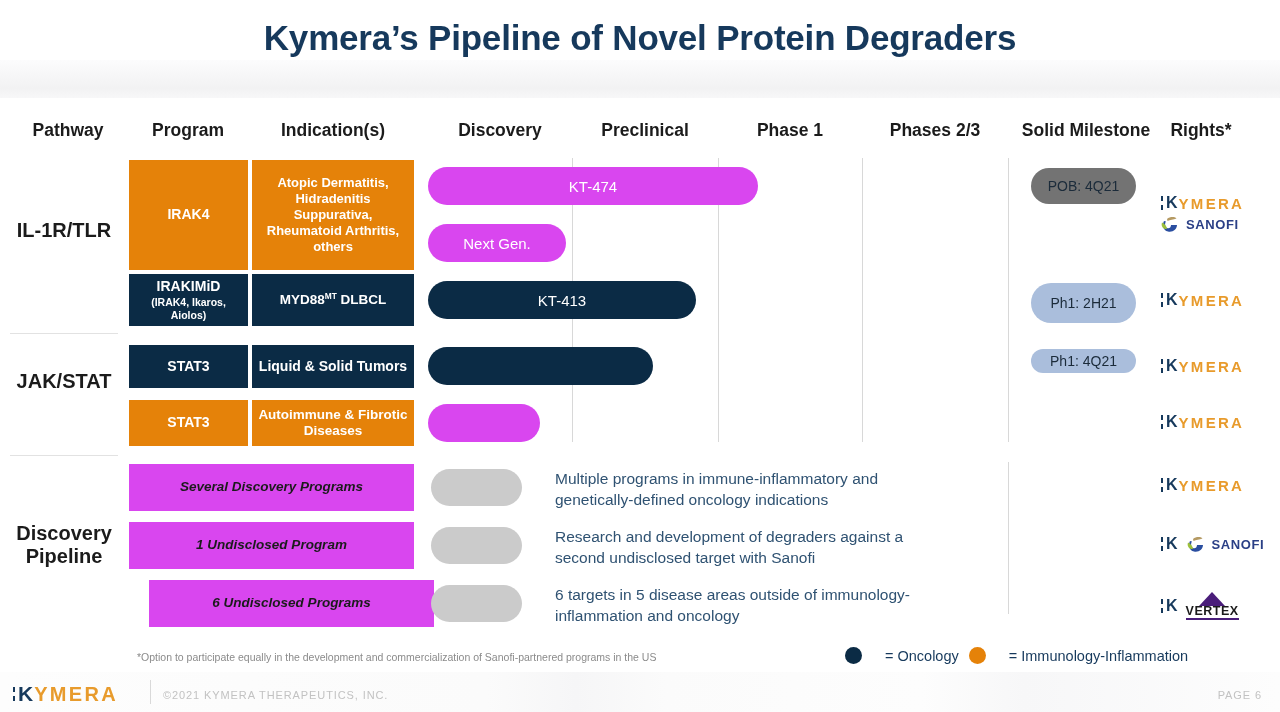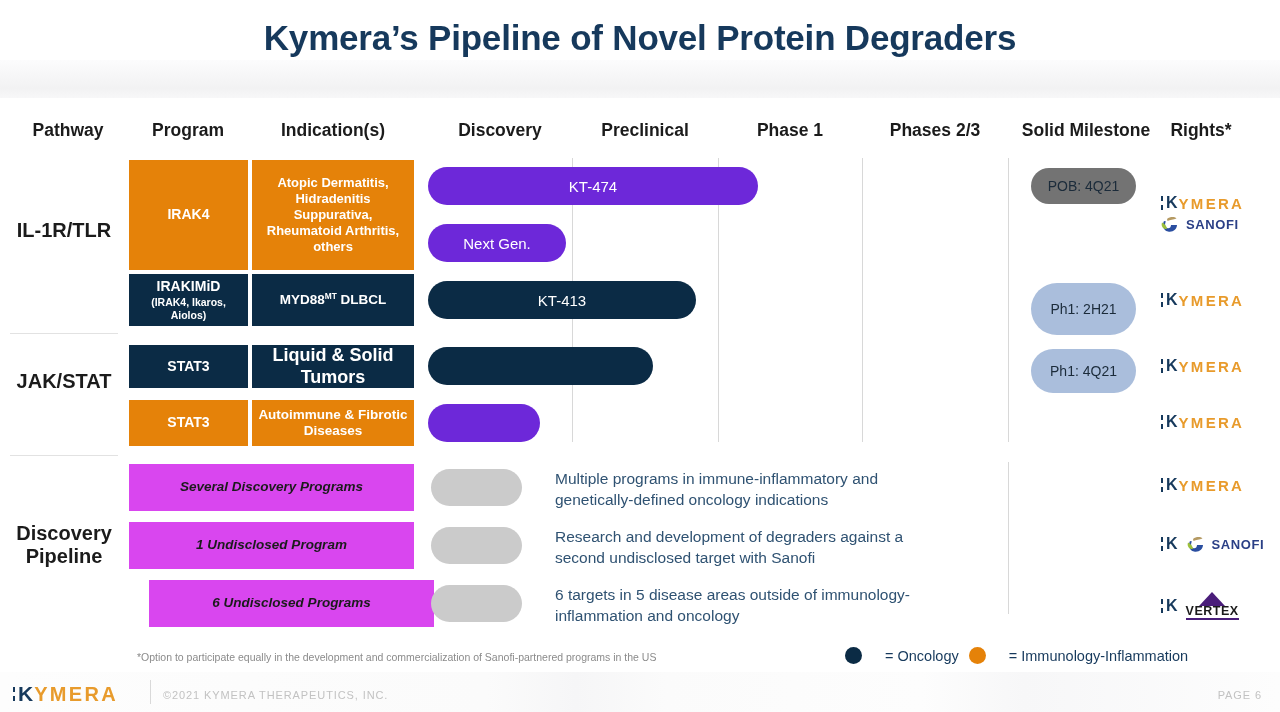--- a/index.html
+++ b/index.html
@@ -98,21 +98,21 @@
   .bar {
     position: absolute;
     border-radius: 999px;
     display: flex;
     align-items: center;
     justify-content: center;
     color: #ffffff;
     font-size: 15px;
     box-sizing: border-box;
   }
-  .bar.orange { background: #6d28d9; }
+  .bar.orange { background: #d946ef; }
   .bar.navy   { background: #0b2b45; }
   .bar.gray   { background: #cbcbcb; }
 
   
   .disc-desc {
     position: absolute;
     font-size: 15.5px;
     color: #2f5272;
     line-height: 1.35;
   }
@@ -263,21 +263,21 @@
     </div>
     <div class="box navy" style="left: 129px; width: 119px; top: 274px; height: 52px; font-size: 14px;">
       <div><span>IRAKIMiD</span><span class="sub">(IRAK4, Ikaros, Aiolos)</span></div>
     </div>
     <div class="box navy" style="left: 252px; width: 162px; top: 274px; height: 52px; font-size: 13.5px;">
       <span>MYD88<sup>MT</sup> DLBCL</span>
     </div>
     <div class="box navy" style="left: 129px; width: 119px; top: 345px; height: 43px; font-size: 14px;">
       <div><span>STAT3</span></div>
     </div>
-    <div class="box navy" style="left: 252px; width: 162px; top: 345px; height: 43px; font-size: 18px;">
+    <div class="box navy" style="left: 252px; width: 162px; top: 345px; height: 43px; font-size: 14px;">
       <span>Liquid &amp; Solid Tumors</span>
     </div>
     <div class="box orange" style="left: 129px; width: 119px; top: 400px; height: 46px; font-size: 14px;">
       <div><span>STAT3</span></div>
     </div>
     <div class="box orange" style="left: 252px; width: 162px; top: 400px; height: 46px; font-size: 13.5px;">
       <span>Autoimmune &amp; Fibrotic Diseases</span>
     </div>
     <div class="box gray" style="left: 129px; width: 285px; top: 464px; height: 47px; font-size: 13.5px;">
       <span>Several Discovery Programs</span>
@@ -310,24 +310,24 @@
 <div id="discovery-descriptions">
     <div class="disc-desc" style="left: 555px; width: 380px; top: 469px;">Multiple programs in immune-inflammatory and genetically-defined oncology indications</div>
     <div class="disc-desc" style="left: 555px; width: 380px; top: 527px;">Research and development of degraders against a second undisclosed target with Sanofi</div>
     <div class="disc-desc" style="left: 555px; width: 380px; top: 585px;">6 targets in 5 disease areas outside of immunology-inflammation and oncology</div>
   </div>
 
 <div id="milestones">
     <div class="milestone peach" style="left: 1031px; width: 105px; top: 168px; height: 36px;">
       <span>POB: 4Q21</span>
     </div>
-    <div class="milestone blue" style="left: 1031px; width: 105px; top: 283px; height: 52px;">
+    <div class="milestone blue" style="left: 1031px; width: 105px; top: 283px; height: 40px;">
       <span>Ph1: 2H21</span>
     </div>
-    <div class="milestone blue" style="left: 1031px; width: 105px; top: 349px; height: 44px;">
+    <div class="milestone blue" style="left: 1031px; width: 105px; top: 349px; height: 24px;">
       <span>Ph1: 4Q21</span>
     </div>
   </div>
 
 <div id="rights">
     <div class="rights-cell" style="left: 1160px; top: 194px; flex-direction: column; align-items: flex-start; gap: 2px;">
       <span class="kym-logo">
         <span class="kym-ticks"></span>
         <span class="kym-k">K</span>
         <span class="kym-rest">YMERA</span>

